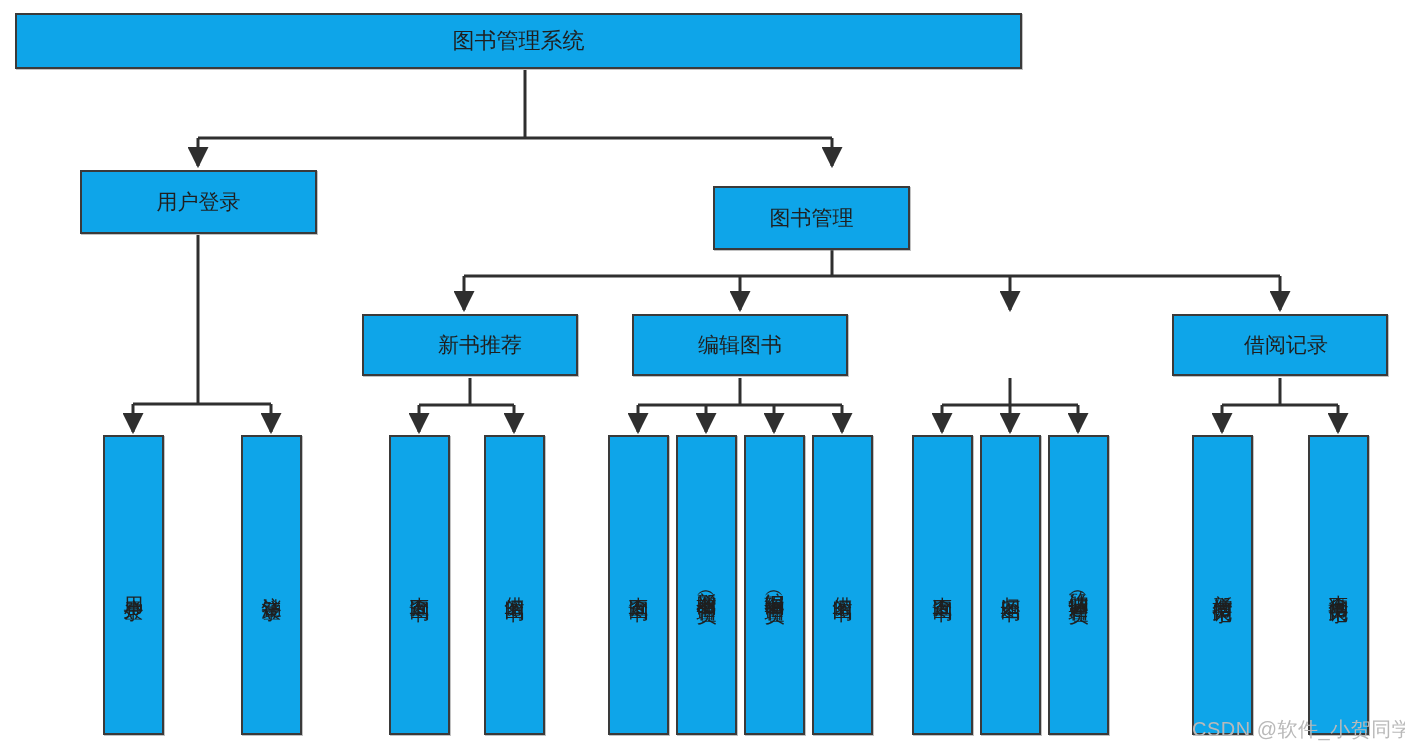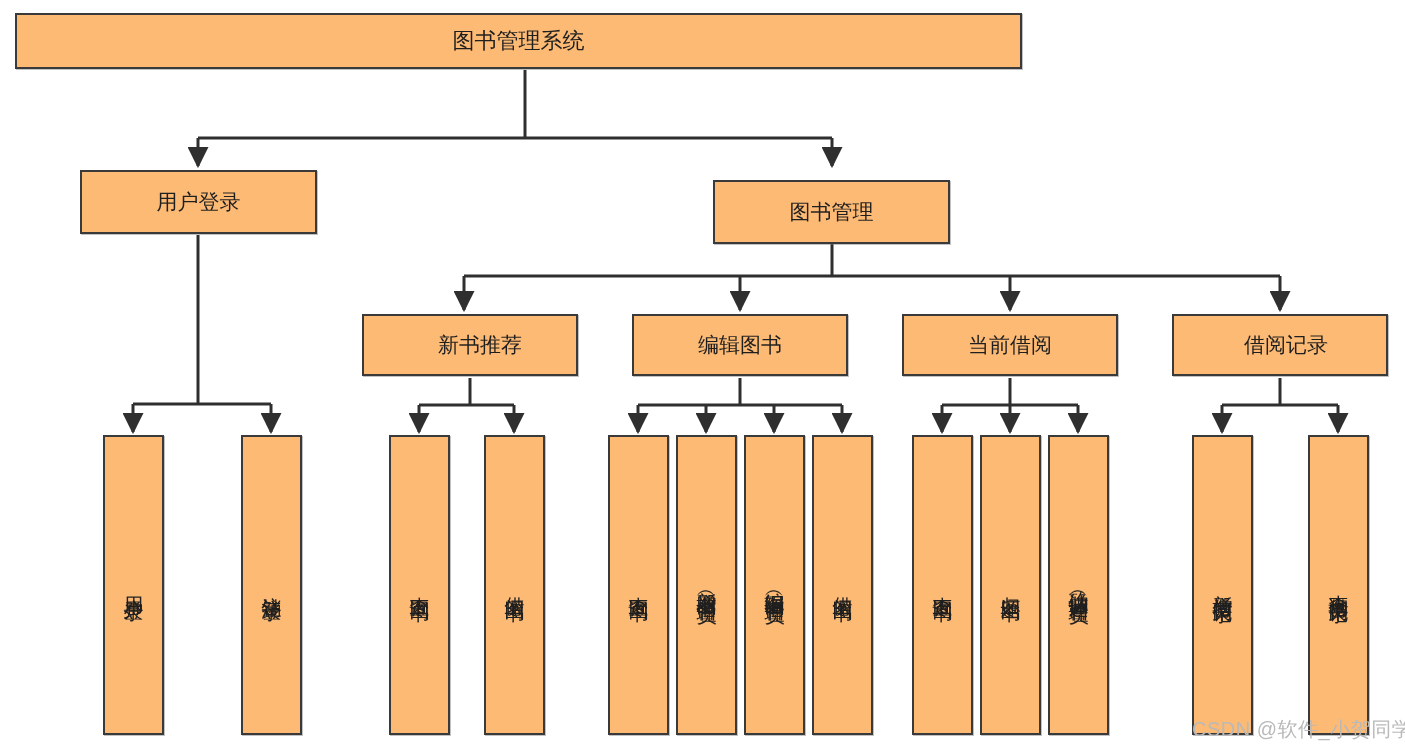--- a/index.html
+++ b/index.html
@@ -22,21 +22,21 @@
     left: 0;
     top: 0;
     width: 1405px;
     height: 747px;
     pointer-events: none;
   }
   .node {
     position: absolute;
     box-sizing: border-box;
     border: 2px solid #3a3a3a;
-    background: #fdba74;
+    background: #0ea5e9;
     display: flex;
     align-items: center;
     justify-content: center;
     color: #1f1f1f;
     box-shadow: 1px 1px 0 rgba(120,120,120,0.45);
   }
   .node .label {
     line-height: 1.18;
     text-align: center;
     white-space: pre;
@@ -123,35 +123,32 @@
   </svg>
 
   <div class="node root horizontal" style="left:15px; top:13px; width:1007px; height:56px;">
     <span class="label">图书管理系统</span>
   </div>
 
   <div class="node horizontal" style="left:80px; top:170px; width:237px; height:64px;">
     <span class="label">用户登录</span>
   </div>
 
-  <div class="node horizontal" style="left:713px; top:180px; width:237px; height:64px;">
+  <div class="node horizontal" style="left:713px; top:186px; width:197px; height:64px;">
     <span class="label">图书管理</span>
   </div>
 
   <div class="node horizontal" style="left:362px; top:314px; width:216px; height:62px;padding-left:20px;">
     <span class="label">新书推荐</span>
   </div>
 
   <div class="node horizontal" style="left:632px; top:314px; width:216px; height:62px;">
     <span class="label">编辑图书</span>
   </div>
 
-  <div class="node horizontal" style="left:902px; top:314px; width:216px; height:62px;">
-    <span class="label">当前借阅</span>
-  </div>
 
   <div class="node horizontal" style="left:1172px; top:314px; width:216px; height:62px;padding-left:12px;">
     <span class="label">借阅记录</span>
   </div>
 
   <div class="node vertical" style="left:103px; top:435px; width:61px; height:300px;">
     <span class="label">用户登录</span>
   </div>
 
   <div class="node vertical" style="left:241px; top:435px; width:61px; height:300px;">

